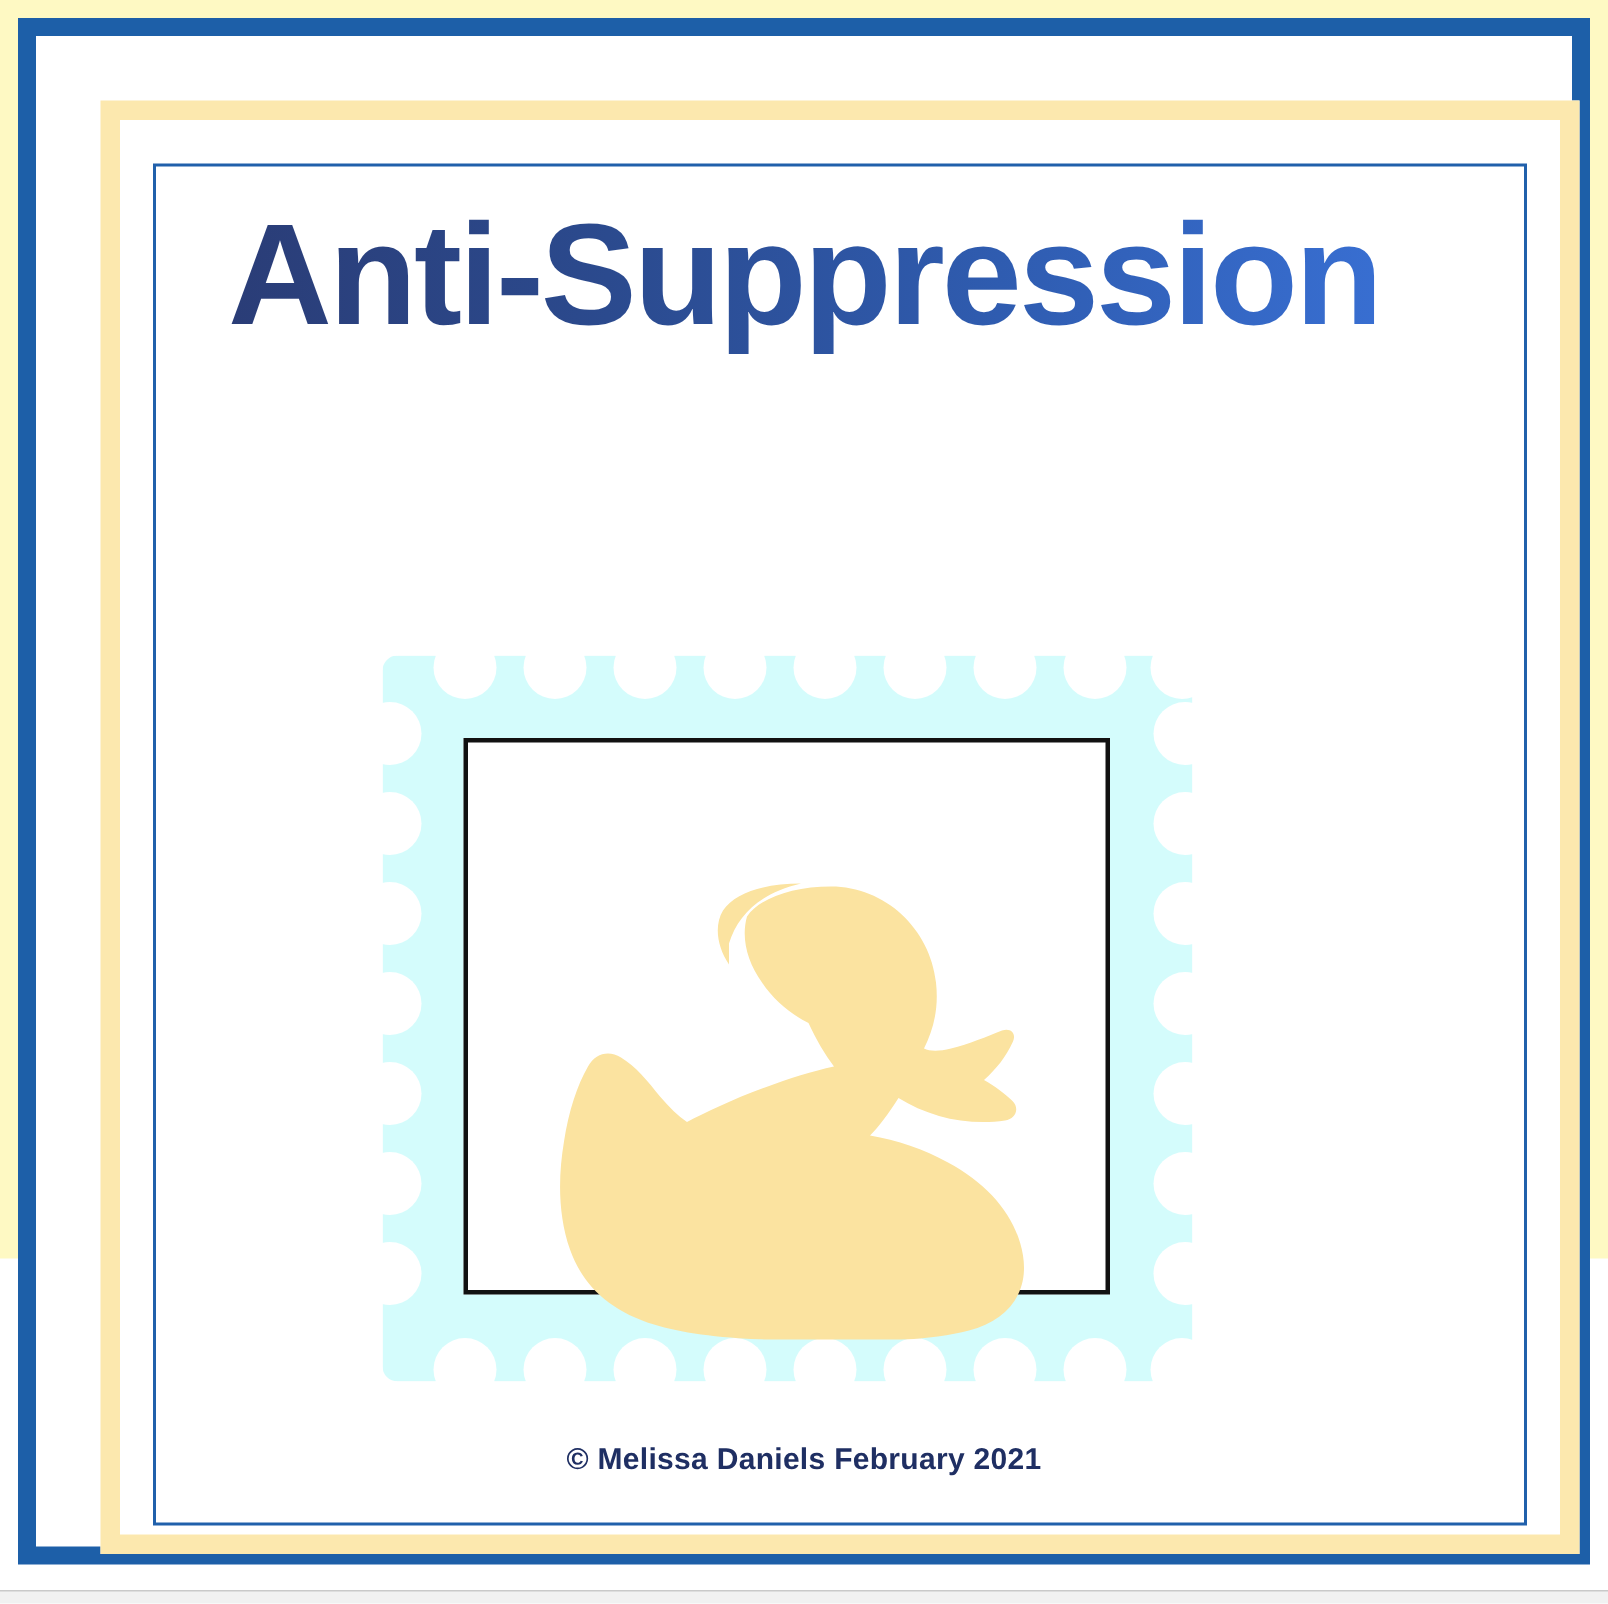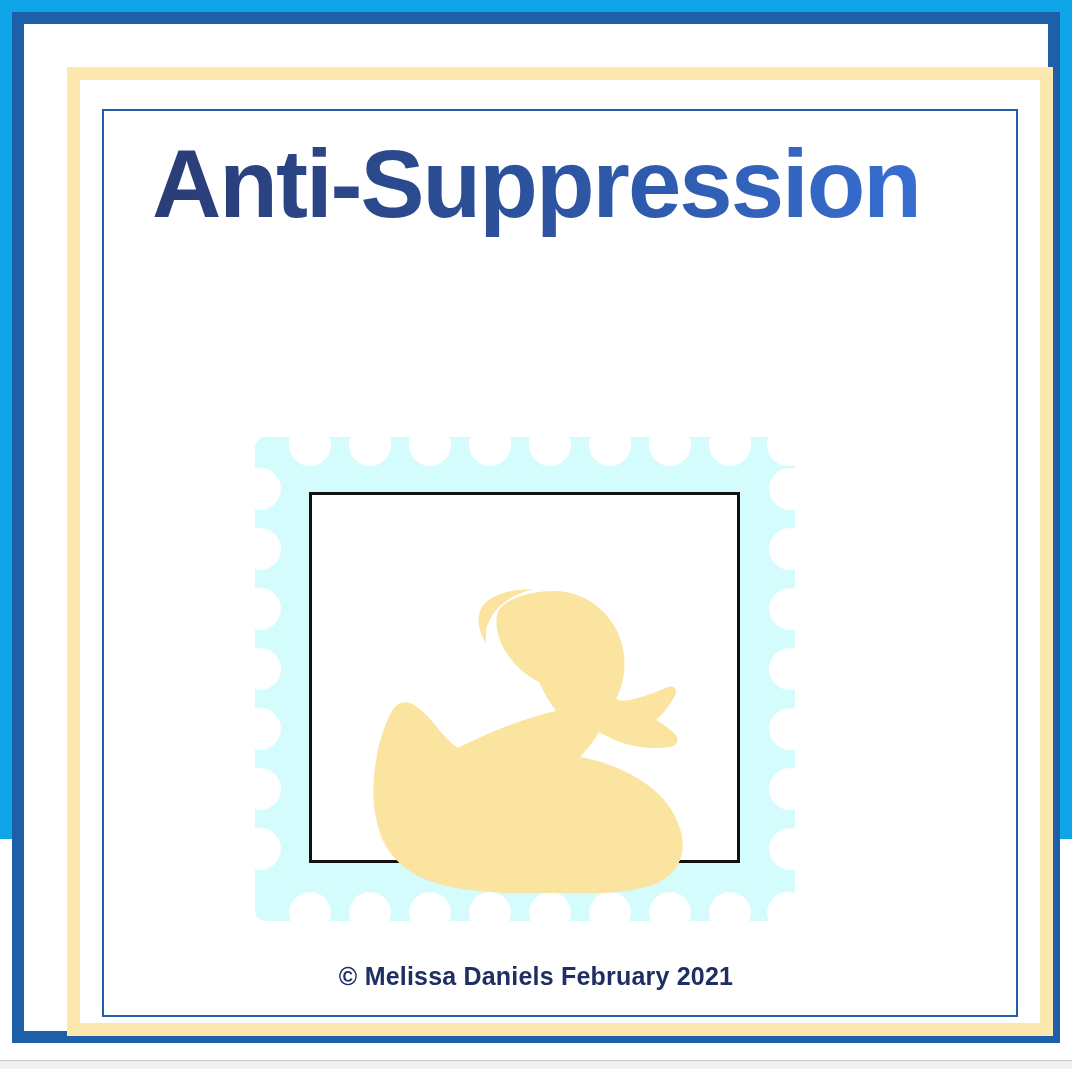--- a/index.html
+++ b/index.html
@@ -12,21 +12,21 @@
     height: 1069px;
     overflow: hidden;
     font-family: "Liberation Sans", sans-serif;
   }
 
   
   #slide-canvas {
     position: relative;
     width: 1072px;
     height: 839px;
-    background: #0ea5e9;
+    background: #fef9c3;
     box-sizing: border-box;
   }
 
   
   #viewport-bottom-strip {
     position: absolute;
     left: 0;
     top: 1060px;
     width: 1072px;
     height: 9px;
@@ -130,21 +130,21 @@
 
   
   #copyright {
     position: absolute;
     left: 100px;
     top: 962px;
     width: 872px;
     text-align: center;
     font-family: "Liberation Sans", sans-serif;
     font-weight: bold;
-    font-size: 25px;
+    font-size: 20px;
     letter-spacing: 0.2px;
     color: #1f2f63;
   }
 </style>
 </head>
 <body>
 
 <div id="slide-canvas">
 
   <div id="outer-blue-frame">

